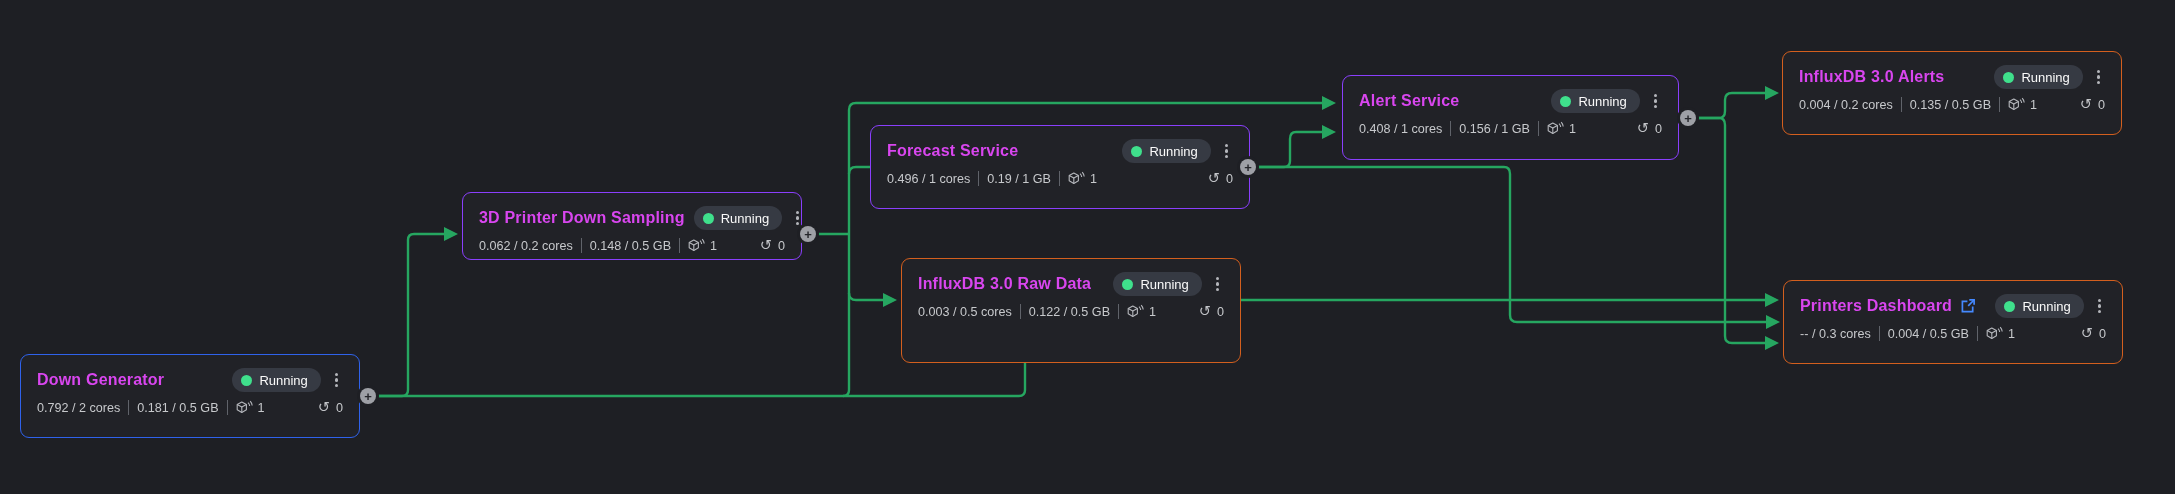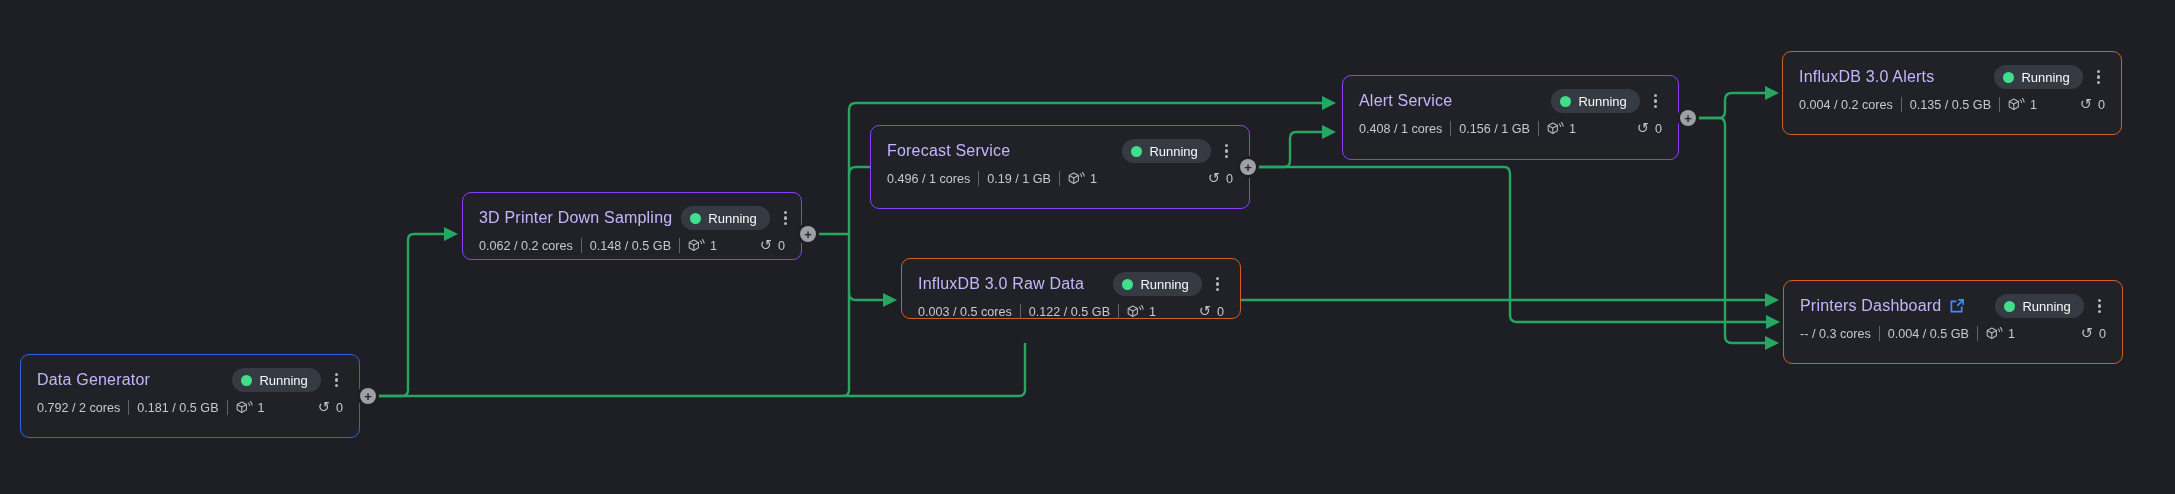--- a/index.html
+++ b/index.html
@@ -14,21 +14,21 @@
   svg.edges polygon{fill:var(--edge,#26a660);stroke:none;}
 
   .node{
     position:absolute;box-sizing:border-box;
     background:var(--node-bg,#212227);
     border:1.6px solid #888;border-radius:9px;
     padding:0 16px;cursor:pointer;z-index:3;
   }
   .row1{display:flex;align-items:center;margin-top:13px;gap:9px;}
   .title{
-    font-size:16px;font-weight:400;color:#c4b5fd;letter-spacing:.2px;
+    font-size:16px;font-weight:700;color:#d946ef;letter-spacing:.2px;
     white-space:nowrap;display:flex;align-items:center;gap:8px;text-align:center;
   }
   .ext-link{display:inline-flex;align-items:center;}
   .badge{
     margin-left:auto;display:flex;align-items:center;gap:7px;
     background:#363a43;border-radius:999px;padding:4.5px 13px 4.5px 9px;
     flex:none;
   }
   .badge-dot{width:11px;height:11px;border-radius:50%;background:var(--status-green,#3fe08c);}
   .badge-label{font-size:13px;color:#fafafa;}
@@ -89,21 +89,21 @@
     <path d="M 1696 118 L 1719 118 Q 1725 118 1725 111 L 1725 100 Q 1725 93 1732 93 L 1766 93"></path>
     <polygon points="1765,86 1779,93 1765,100"></polygon>
 
     <path d="M 1696 118 L 1719 118 Q 1725 118 1725 125 L 1725 336 Q 1725 343 1732 343 L 1766 343"></path>
     <polygon points="1765,336 1779,343 1765,350"></polygon>
   </svg>
 
 <div class="node" style="left: 20px; top: 354px; width: 340px; height: 84px; border-color: rgb(47, 98, 235);">
     <div class="row1">
       <span class="title">
-        <span>Data Generator</span>
+        <span>Down Generator</span>
 
       </span>
       <span class="badge">
         <span class="badge-dot"></span>
         <span class="badge-label">Running</span>
       </span>
       <span class="kebab">
           <i></i>
           <i></i>
           <i></i>
@@ -203,21 +203,21 @@
           </g>
         </svg>
         <span>1</span>
       </span>
       <span class="restart">
         <span class="restart-glyph">↺</span>
         <span>0</span>
       </span>
     </div>
   </div>
-    <div class="node" style="left: 901px; top: 258px; width: 340px; height: 61px; border-color: rgb(211, 95, 30);">
+    <div class="node" style="left: 901px; top: 258px; width: 340px; height: 105px; border-color: rgb(211, 95, 30);">
     <div class="row1">
       <span class="title">
         <span>InfluxDB 3.0 Raw Data</span>
 
       </span>
       <span class="badge">
         <span class="badge-dot"></span>
         <span class="badge-label">Running</span>
       </span>
       <span class="kebab">

